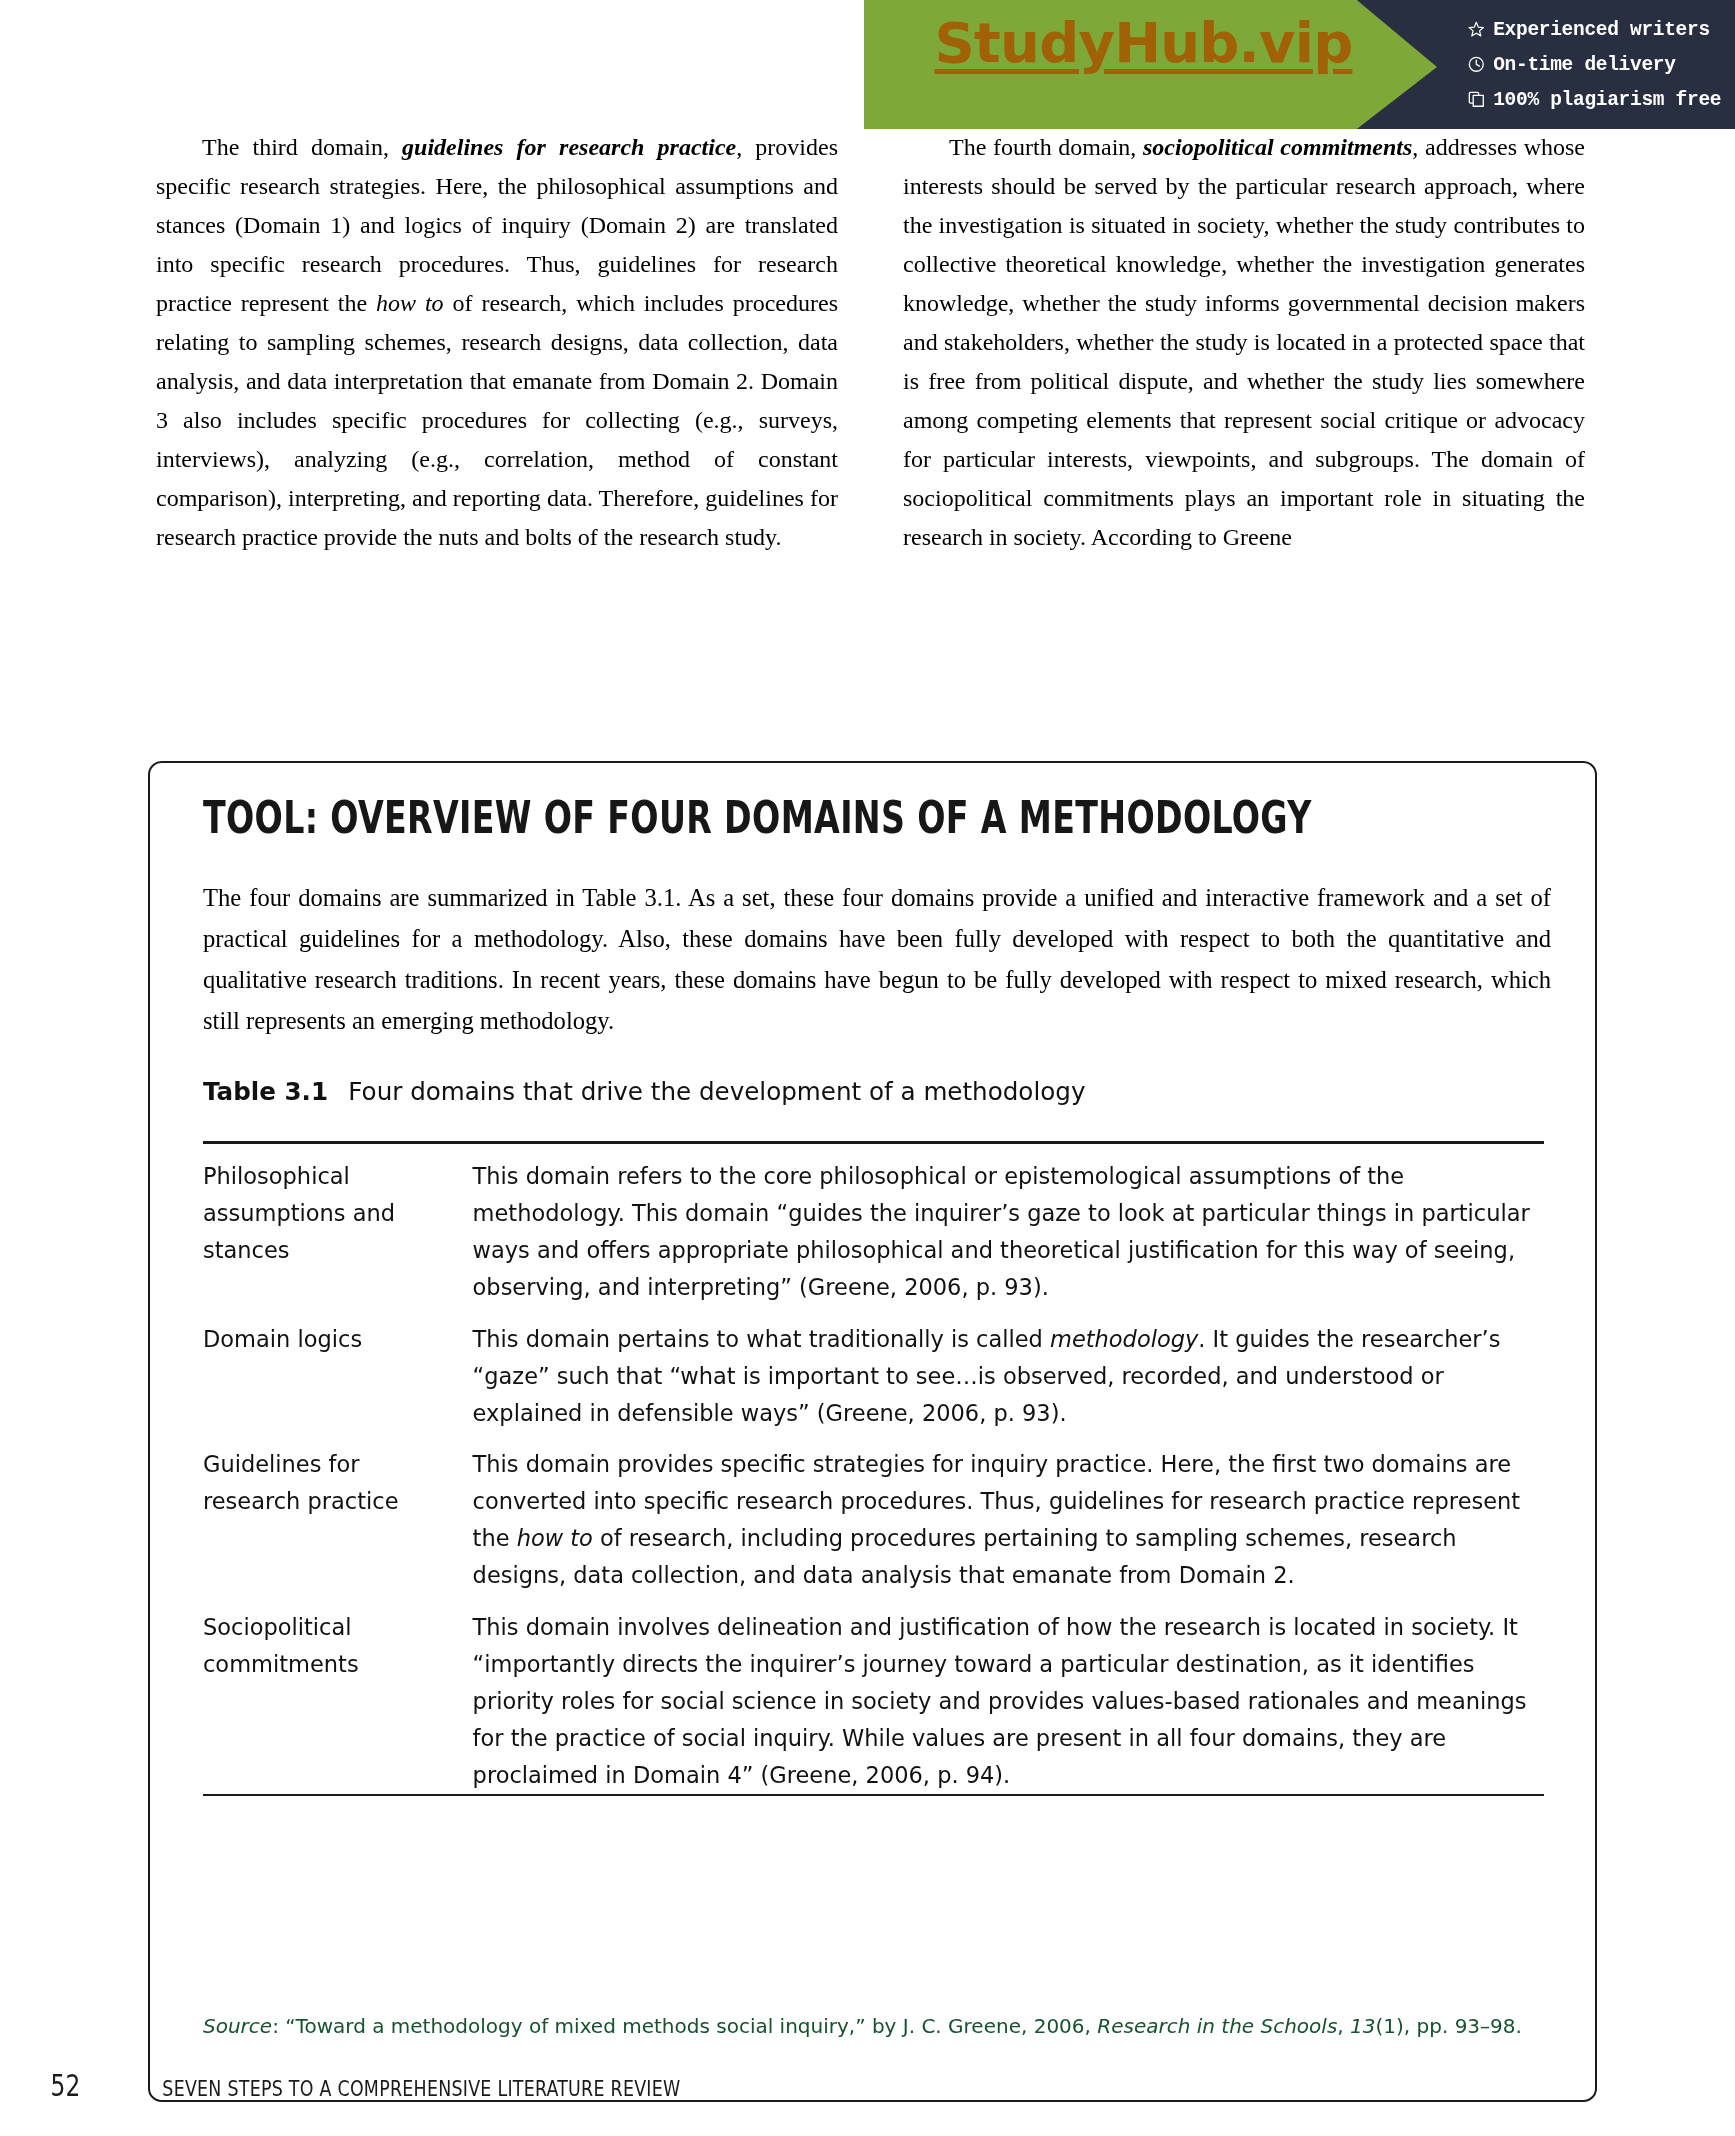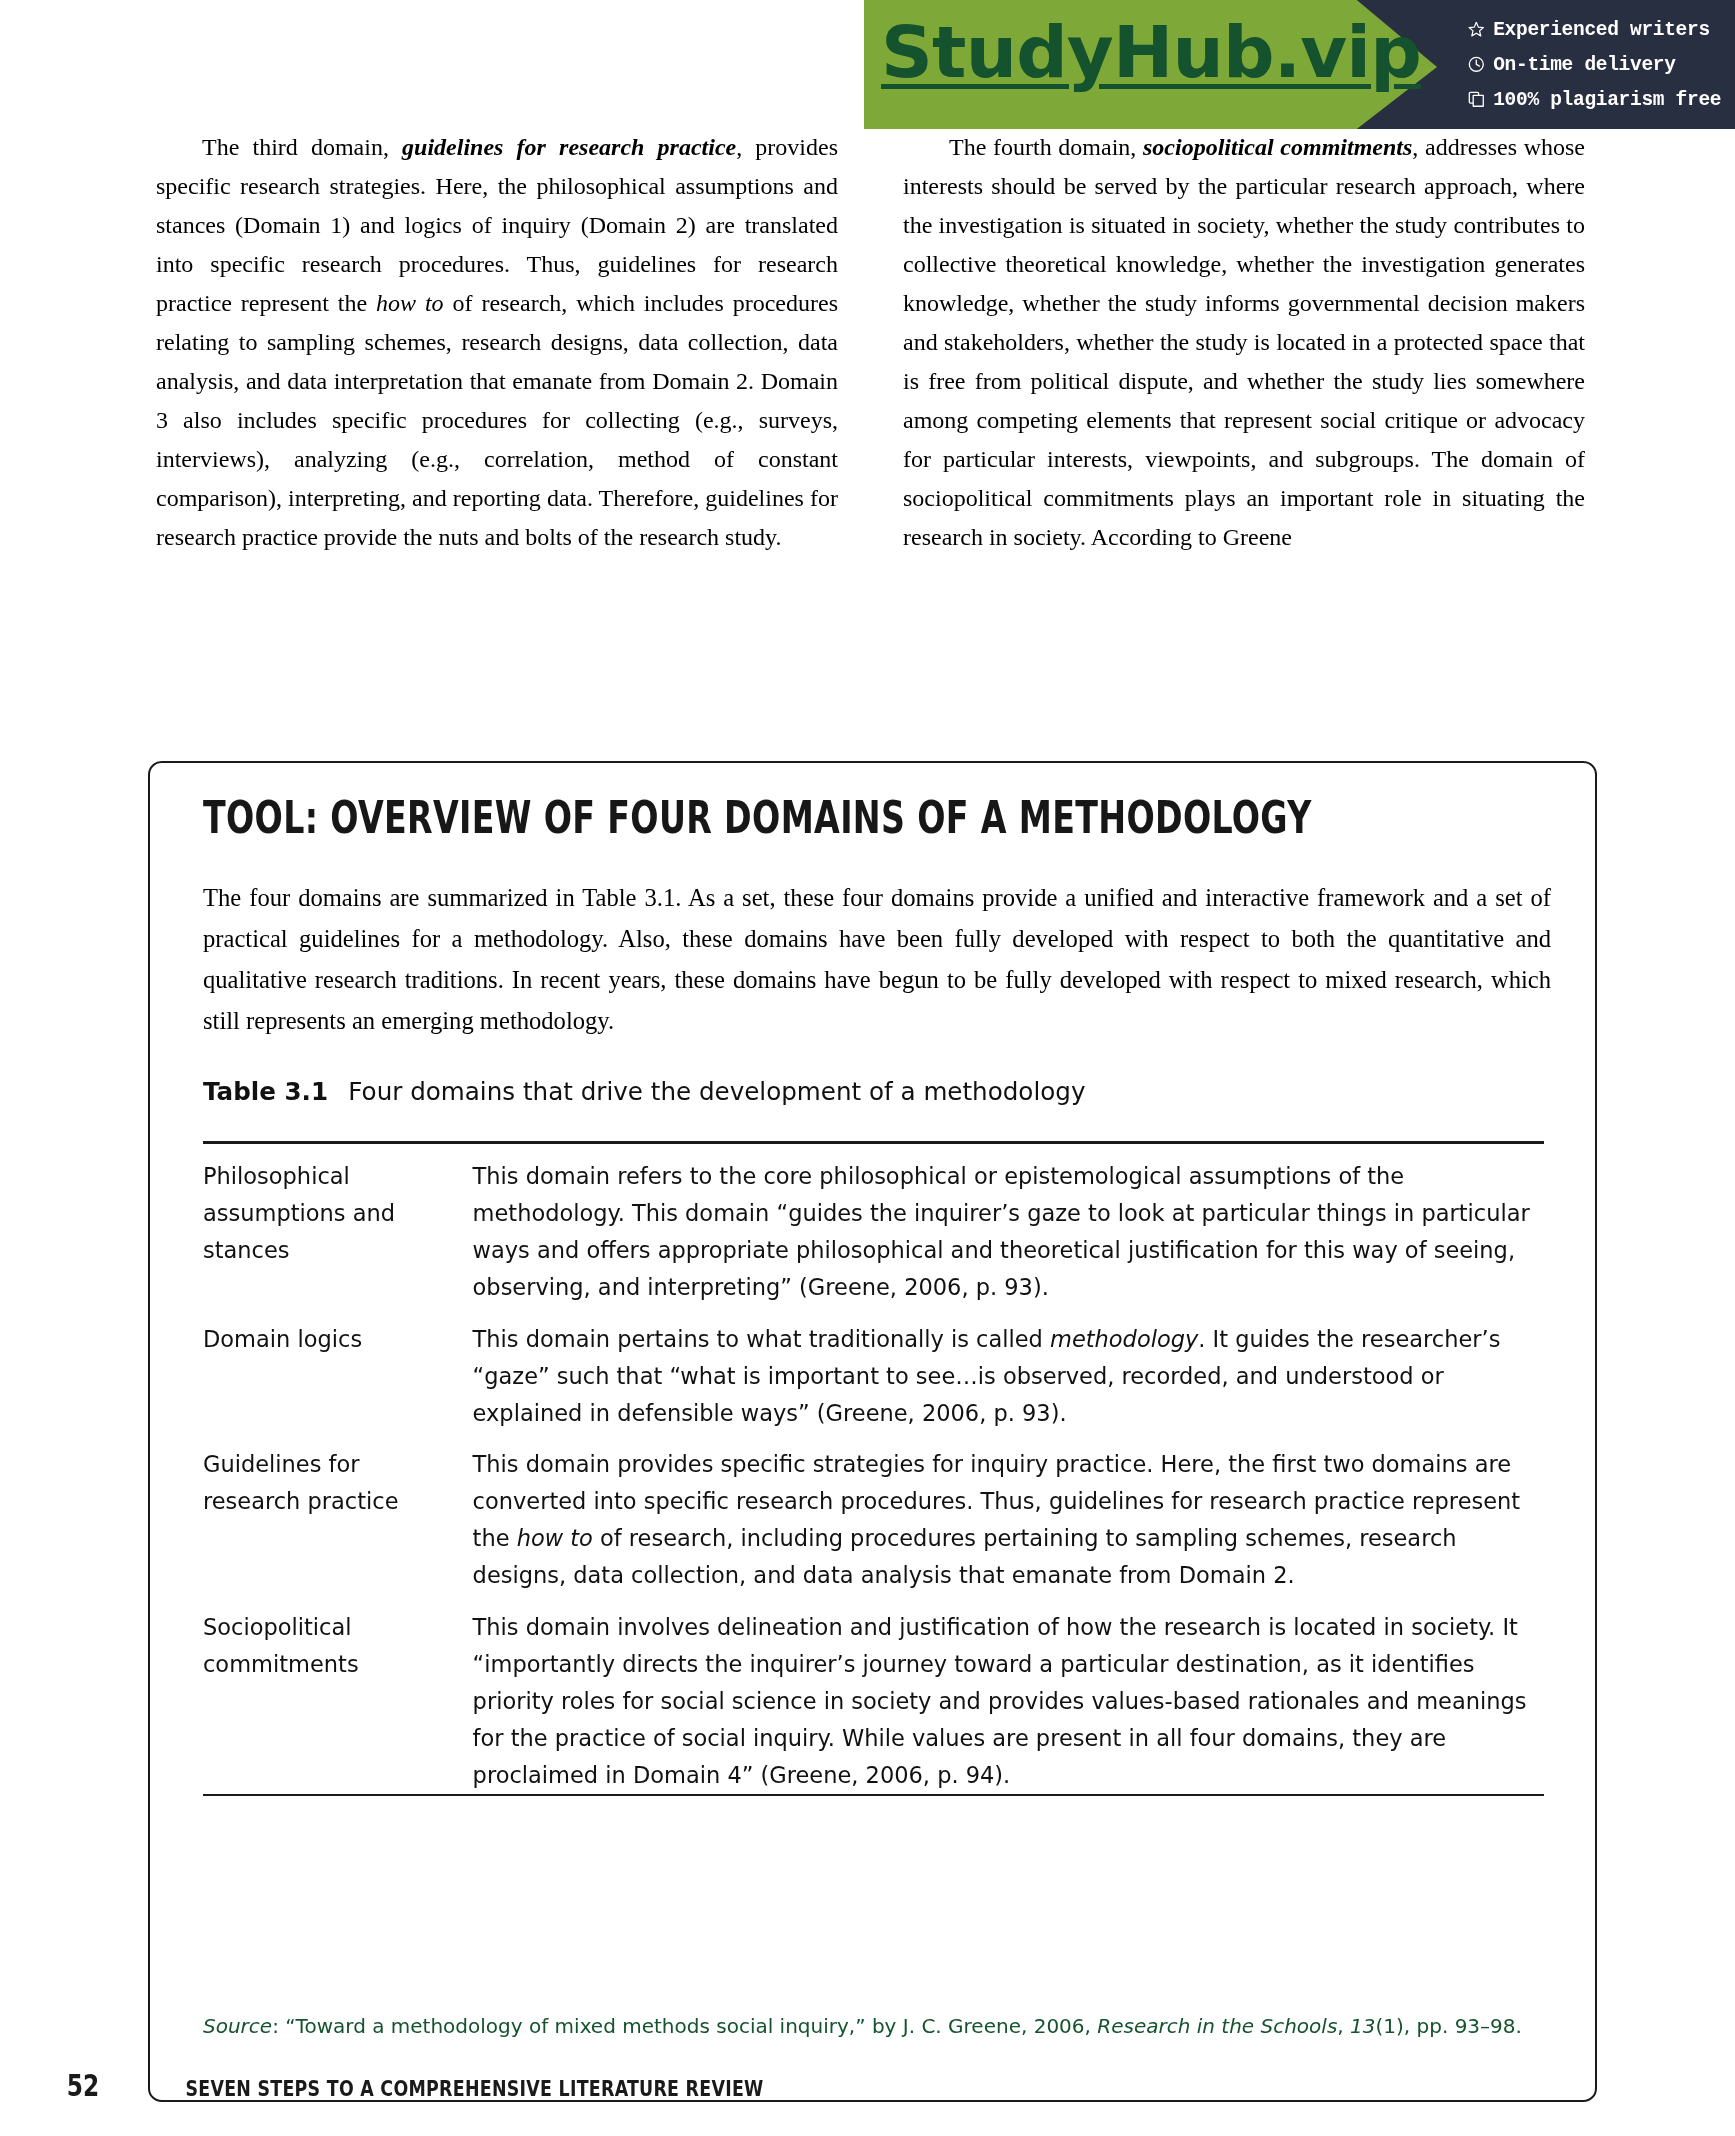--- a/index.html
+++ b/index.html
@@ -74,23 +74,23 @@
     clip-path: polygon(0 0, 86% 0, 100% 52%, 86% 100%, 0 100%);
   }
   .banner-logo {
     position: absolute;
     left: 17px;
     top: 10.2px;
     width: 525px;
     text-align: center;
     font-family: "DejaVu Sans", "Liberation Sans", sans-serif;
     font-weight: bold;
-    font-size: 72px;
+    font-size: 56px;
     letter-spacing: -0.8px;
-    color: #14532d;
+    color: #a16207;
     text-decoration: underline;
     text-decoration-thickness: 5.1px;
     text-underline-offset: 6.8px;
     white-space: nowrap;
   }
   .banner-feats {
     position: absolute;
     left: 603px;
     top: 12px;
     width: 263px;
@@ -203,27 +203,27 @@
     width: 1341px;
     font-family: "DejaVu Sans", "Liberation Sans", sans-serif;
     font-size: 20px;
     line-height: 29px;
     color: #14532d;
   }
 
   
   .footer {
     position: absolute;
-    left: 64px;
+    left: 48px;
     top: 2068px;
     display: flex;
     align-items: baseline;
     gap: 44px;
     font-family: "DejaVu Sans Condensed", "Liberation Sans Narrow", "Liberation Sans", sans-serif;
-    font-weight: bold;
+    font-weight: normal;
     color: #1a1a1a;
   }
   .pagenum {
     font-size: 30.5px;
     transform: scaleX(0.85);
     transform-origin: left baseline;
   }
   .runhead {
     font-size: 22px;
     letter-spacing: 0.3px;

